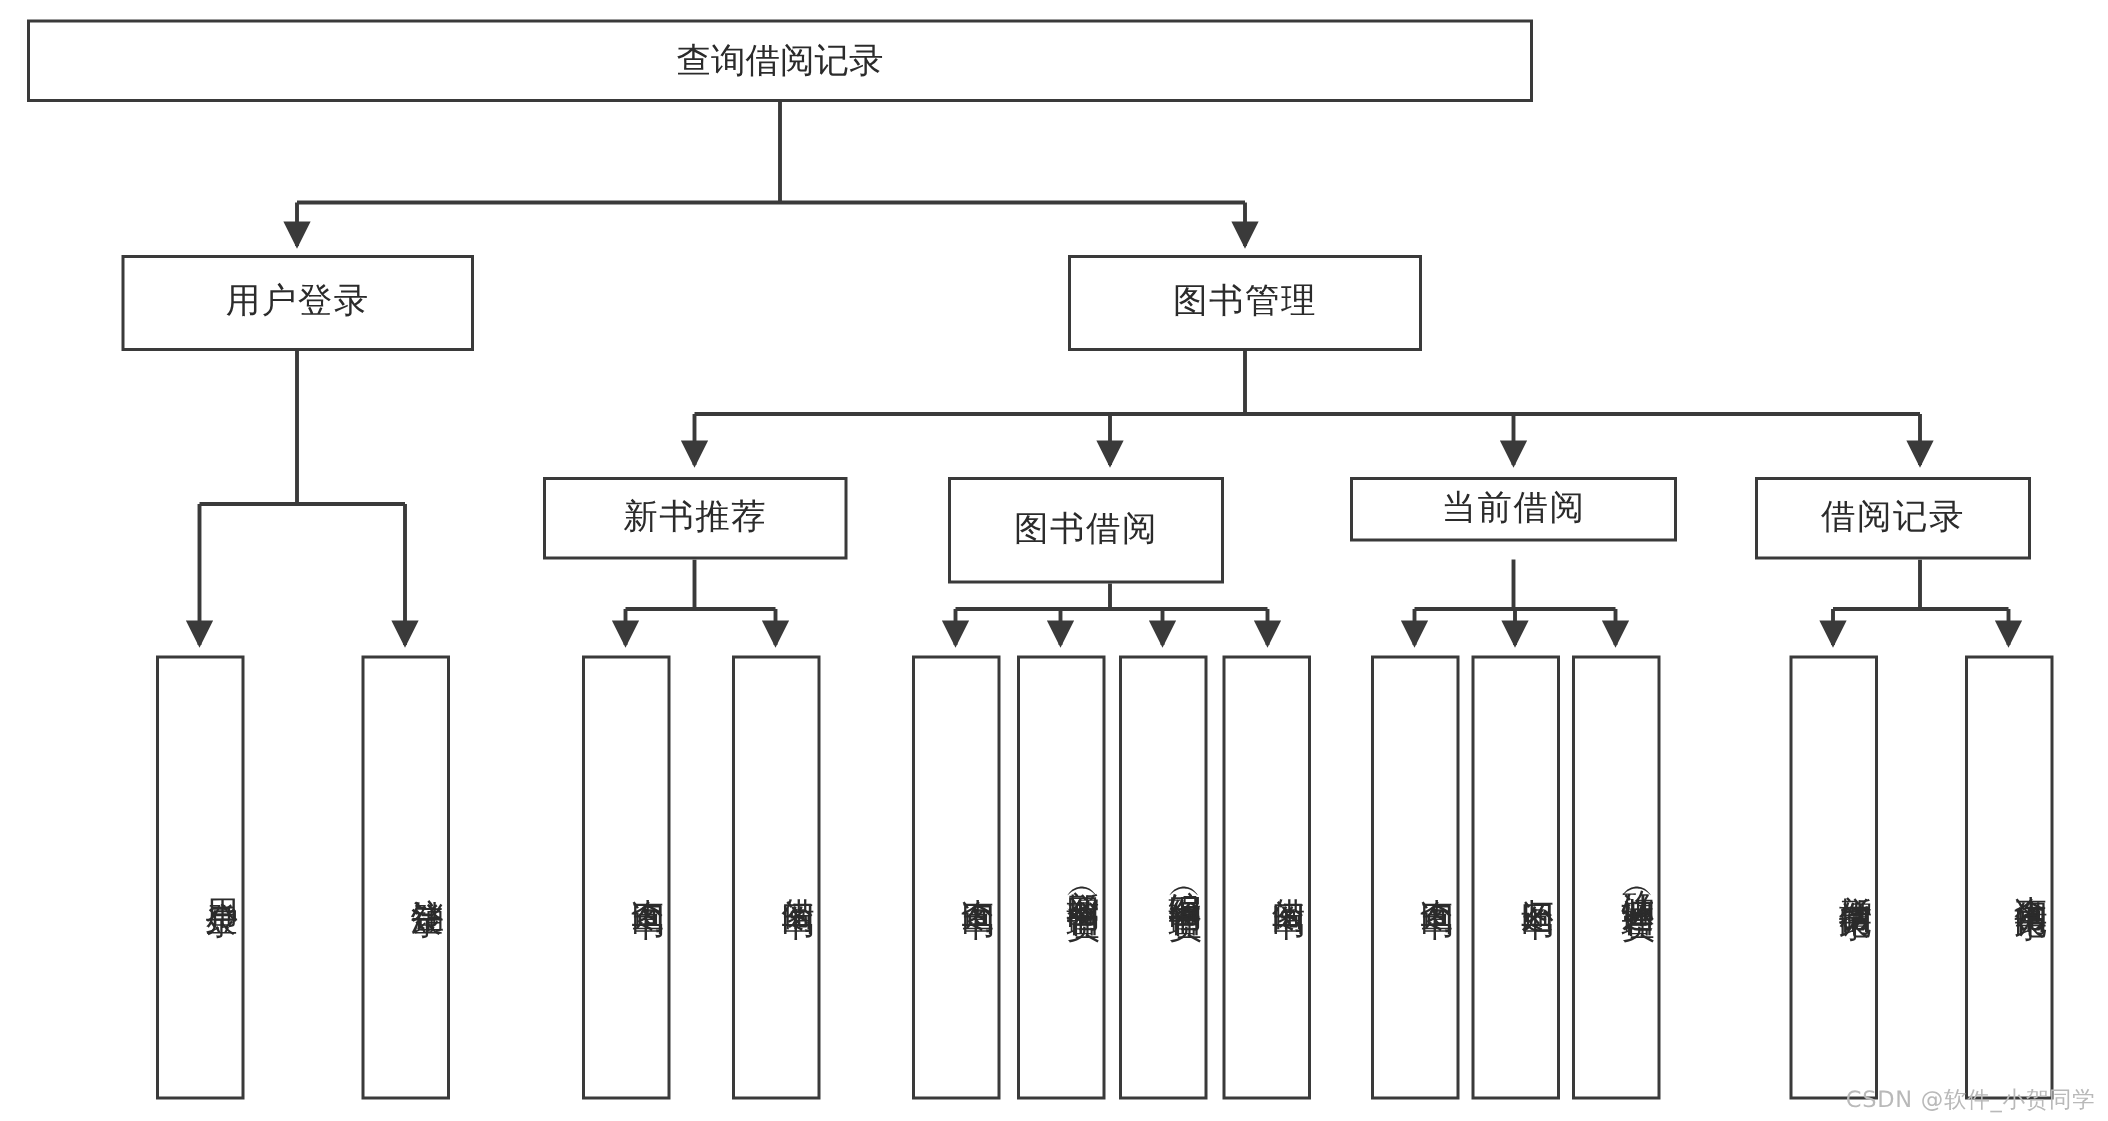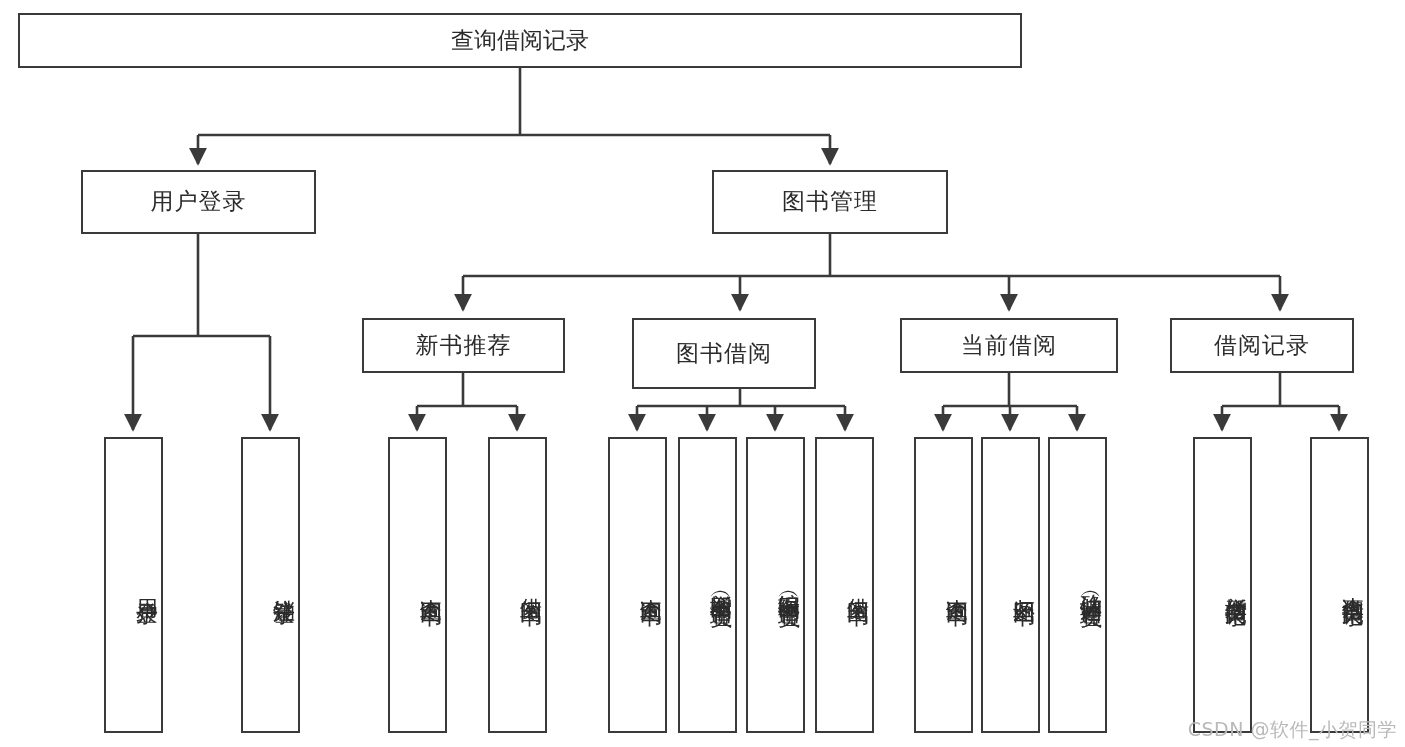--- a/index.html
+++ b/index.html
@@ -53,21 +53,21 @@
     left: 0;
     top: 0;
     width: 1405px;
     height: 747px;
     pointer-events: none;
   }
   .watermark {
     position: absolute;
     right: 8px;
     bottom: 4px;
-    font-size: 19px;
+    font-size: 15px;
     color: #b9b9b9;
     letter-spacing: 0.5px;
     white-space: nowrap;
   }
 </style>
 </head>
 <body>
 
 <div id="canvas">
 
@@ -121,21 +121,21 @@
     </g>
   </svg>
 
   <div class="node root" style="left:18px; top:13px; width:1004px; height:55px;">查询借阅记录</div>
 
   <div class="node h" style="left:81px; top:170px; width:235px; height:64px;">用户登录</div>
   <div class="node h" style="left:712px; top:170px; width:236px; height:64px;">图书管理</div>
 
   <div class="node h" style="left:362px; top:318px; width:203px; height:55px;">新书推荐</div>
   <div class="node h" style="left:632px; top:318px; width:184px; height:71px;">图书借阅</div>
-  <div class="node h" style="left:900px; top:318px; width:218px; height:55px;">当前借阅</div>
+  <div class="node h" style="left:900px; top:318px; width:218px; height:43px;">当前借阅</div>
   <div class="node h" style="left:1170px; top:318px; width:184px; height:55px;">借阅记录</div>
 
   <div class="node leaf" style="left:104px; top:437px; width:59px; height:296px;">用户登录</div>
   <div class="node leaf" style="left:241px; top:437px; width:59px; height:296px;">注销登录</div>
 
   <div class="node leaf" style="left:388px; top:437px; width:59px; height:296px;">查询图书</div>
   <div class="node leaf" style="left:488px; top:437px; width:59px; height:296px;">借阅图书</div>
 
   <div class="node leaf" style="left:608px; top:437px; width:59px; height:296px;">查询图书</div>
   <div class="node leaf toptext" style="left:678px; top:437px; width:59px; height:296px;">新增图书（管理员）</div>

